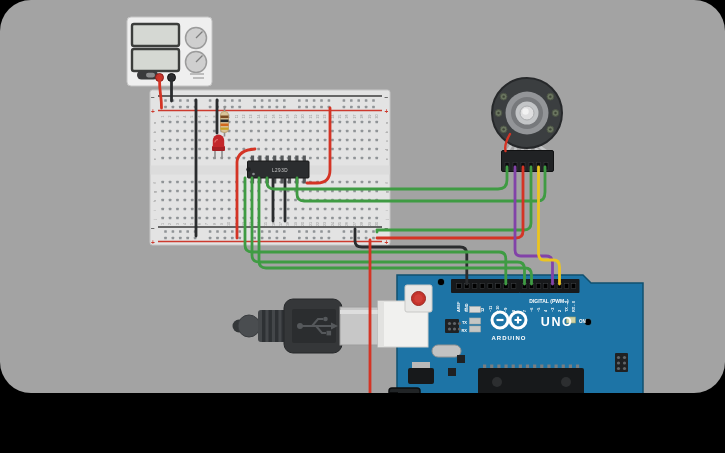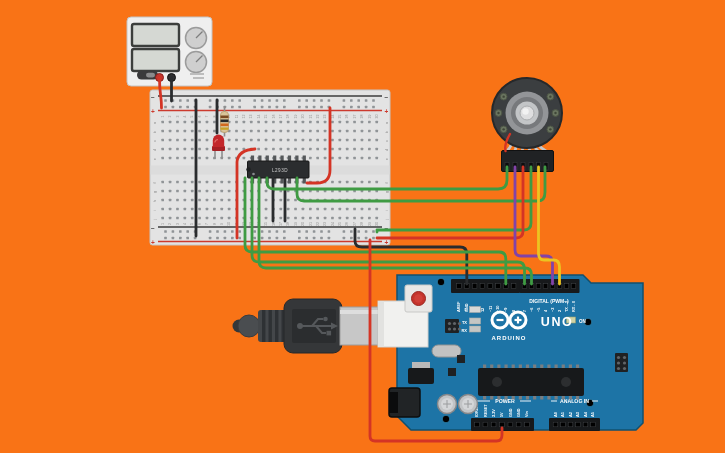--- a/index.html
+++ b/index.html
@@ -1,17 +1,17 @@
 <!DOCTYPE html>
 <html style="--board-blue: #1d74a6; --board-edge: #11506f; --silk-white: #ffffff;"><head>
 <meta charset="utf-8">
 <style>
   html,body{margin:0;padding:0;background:#000;}
-  .stage{position:relative;width:725px;height:453px;background:#f97316;overflow:hidden;
-         font-family:"Liberation Sans", sans-serif;}
+  .stage{position:relative;width:725px;height:393px;background:#a3a3a3;overflow:hidden;
+         font-family:"Liberation Sans", sans-serif;border-radius:31px;}
   svg text{font-family:"Liberation Sans", sans-serif;}
   .board{fill:var(--board-blue);stroke:var(--board-edge);stroke-width:1.5;}
 </style>
 </head>
 <body>
 
 <div class="stage">
 <svg width="725" height="453" viewBox="0 0 725 453" xmlns="http://www.w3.org/2000/svg">
 
   <g>

